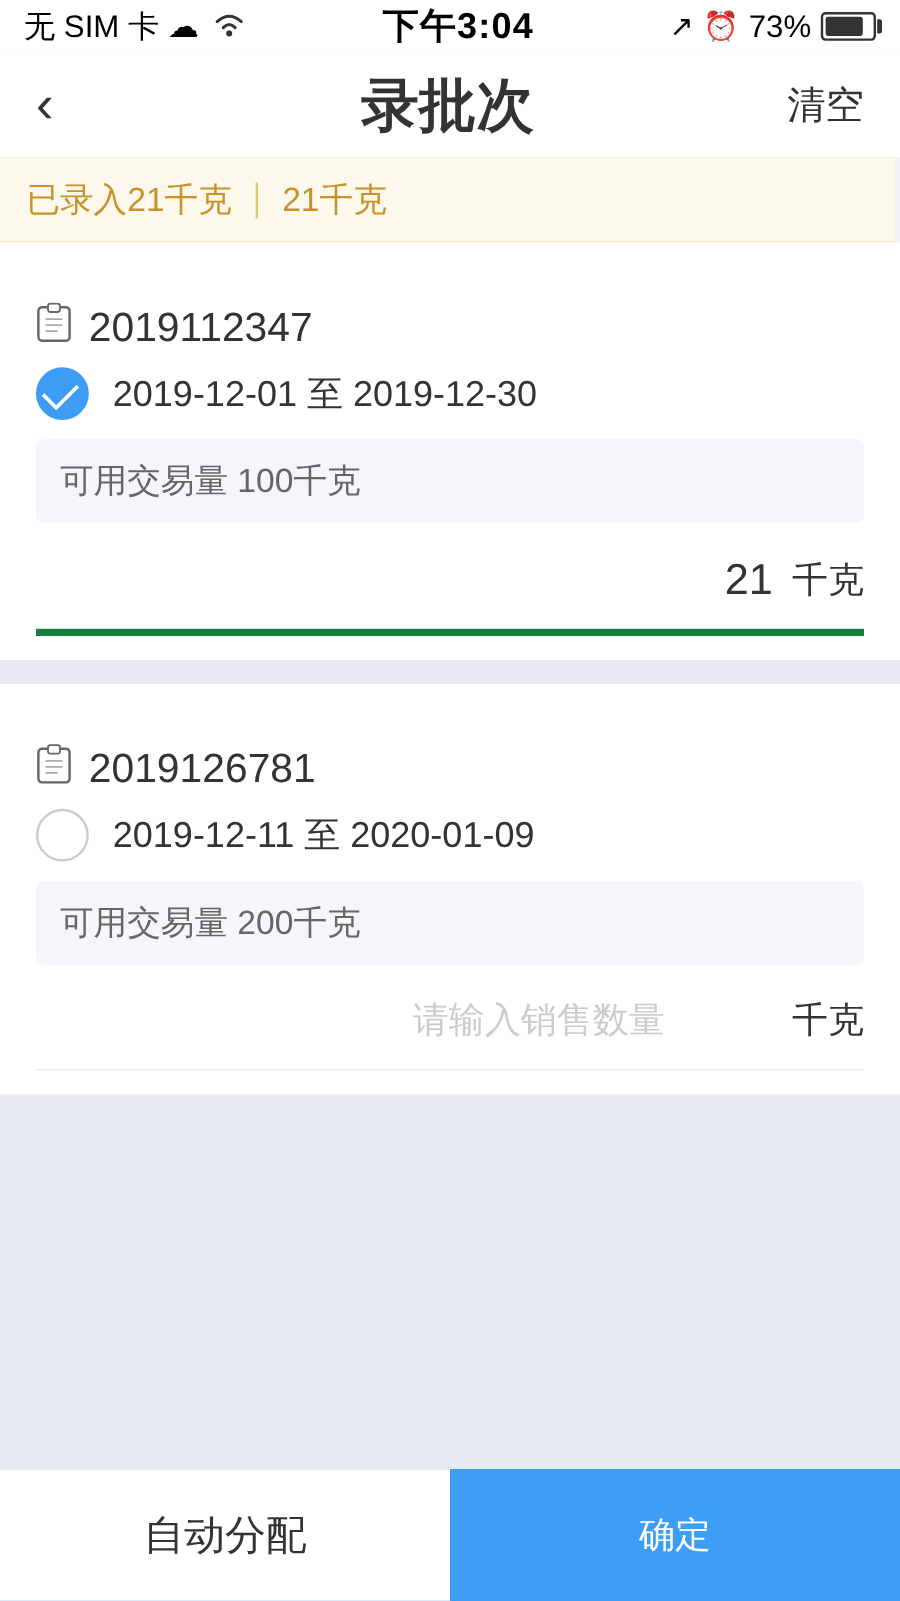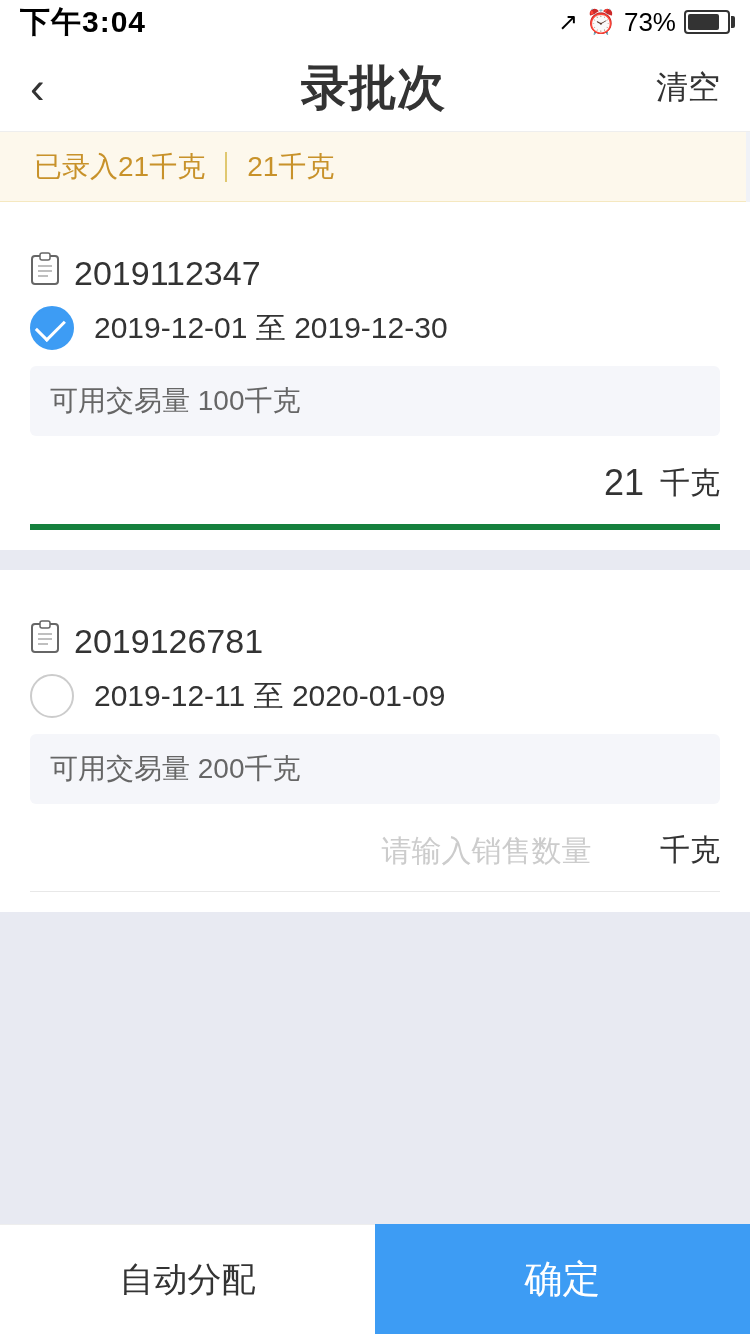--- a/index.html
+++ b/index.html
@@ -99,21 +99,21 @@
       cursor: pointer;
     }
 
     
     .info-banner {
       width: 746px;
       height: 70px;
       background: #fdf8ec;
       display: flex;
       align-items: center;
-      padding: 0 34px;
+      padding: 0 22px;
       gap: 20px;
       border-bottom: 1px solid #f5e8c0;
     }
     .info-banner-text {
       font-size: 28px;
       color: #c8922a;
     }
     .info-banner-divider {
       width: 2px;
       height: 30px;
@@ -239,21 +239,21 @@
       justify-content: flex-end;
       padding: 10px 0 20px 0;
       border-bottom: 1px solid #e8e8e8;
     }
 
     .qty-input {
       border: none;
       outline: none;
       font-size: 30px;
       color: #ccc;
-      text-align: center;
+      text-align: left;
       width: 300px;
       background: transparent;
     }
 
     .qty-input::placeholder {
       color: #ccc;
     }
 
     .qty-unit2 {
       font-size: 30px;
@@ -291,32 +291,43 @@
       align-items: center;
       justify-content: center;
       border-top: 1px solid #eee;
     }
 
     .btn-confirm {
       flex: 1;
       height: 110px;
       background: #3d9cf4;
       border: none;
-      font-size: 38px;
+      font-size: 30px;
       color: #fff;
       cursor: pointer;
       display: flex;
       align-items: center;
       justify-content: center;
     }
   </style>
 </head>
 <body>
 
 <div class="status-bar">
+  <div class="status-left">
+    <span>无 SIM 卡 ☁</span>
+    <span>
+      <svg width="30" height="22" viewBox="0 0 30 22">
+        <path d="M15 18 Q15 18 15 18" stroke="#333" stroke-width="3" fill="none" stroke-linecap="round"></path>
+        <path d="M10 14 Q15 9 20 14" stroke="#333" stroke-width="2.5" fill="none" stroke-linecap="round"></path>
+        <path d="M5 9 Q15 0 25 9" stroke="#333" stroke-width="2.5" fill="none" stroke-linecap="round"></path>
+        <circle cx="15" cy="19" r="2.5" fill="#333"></circle>
+      </svg>
+    </span>
+  </div>
   <div class="status-center">下午3:04</div>
   <div class="status-right">
     <span style="font-size:24px;">↗</span>
     <span style="font-size:24px;">⏰</span>
     <span>73%</span>
     <span class="battery-icon">
       <span class="battery-fill"></span>
     </span>
   </div>
 </div>

